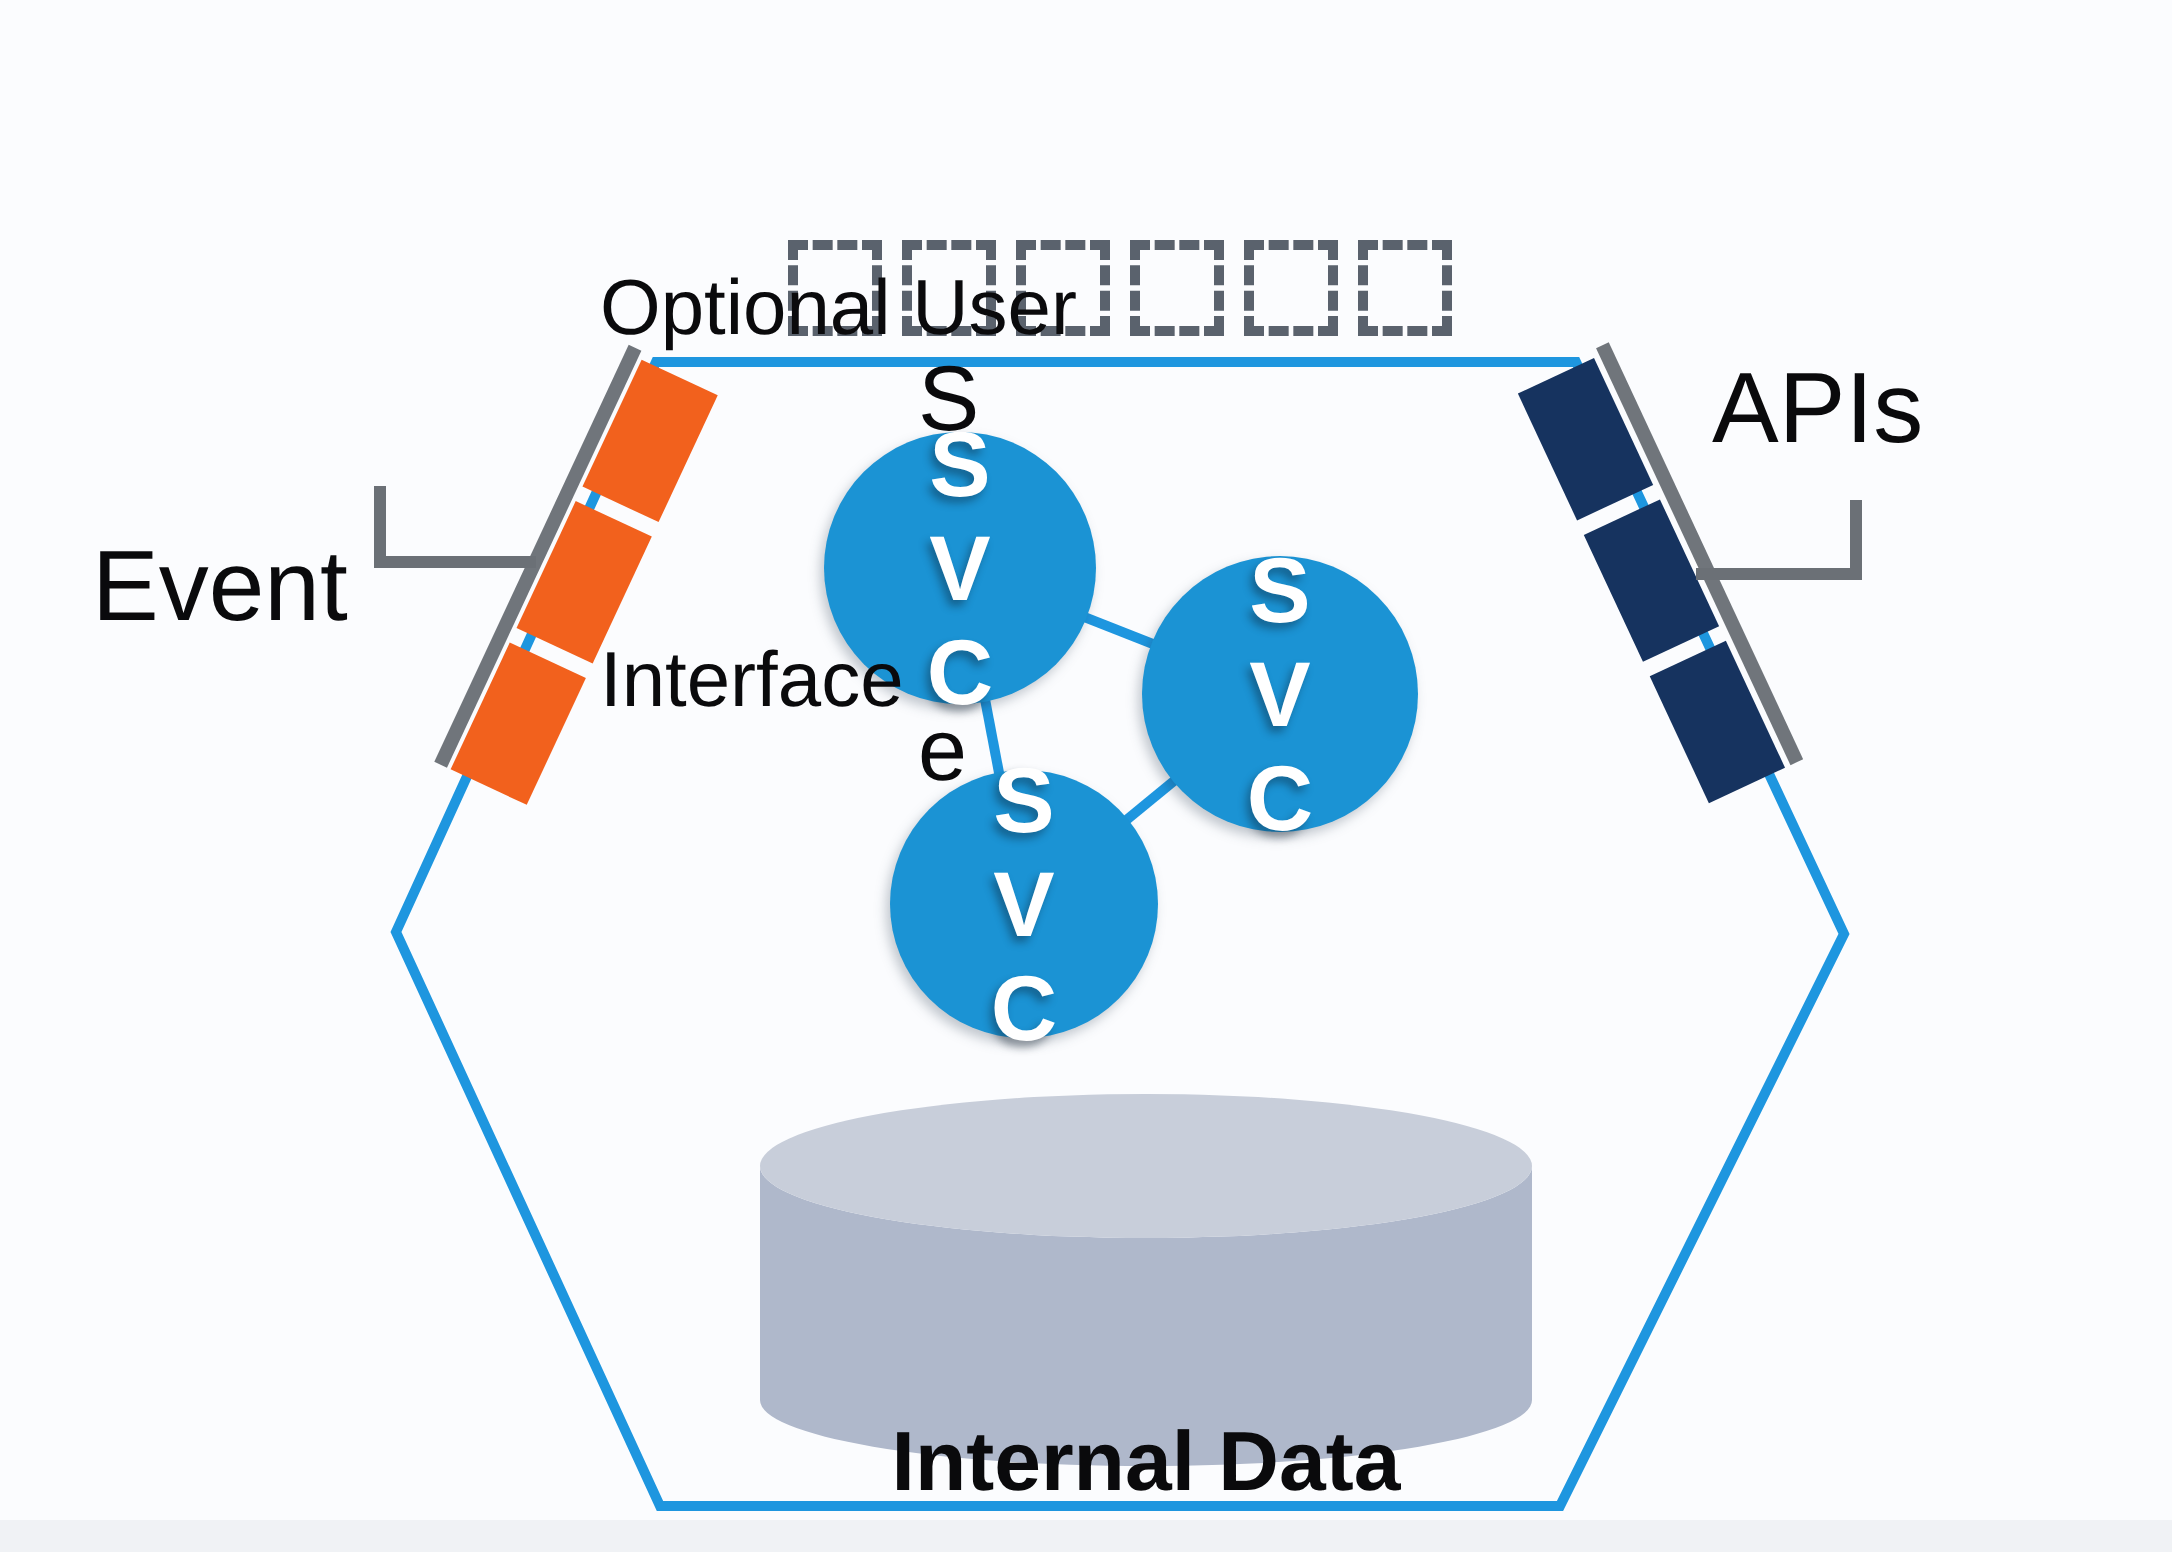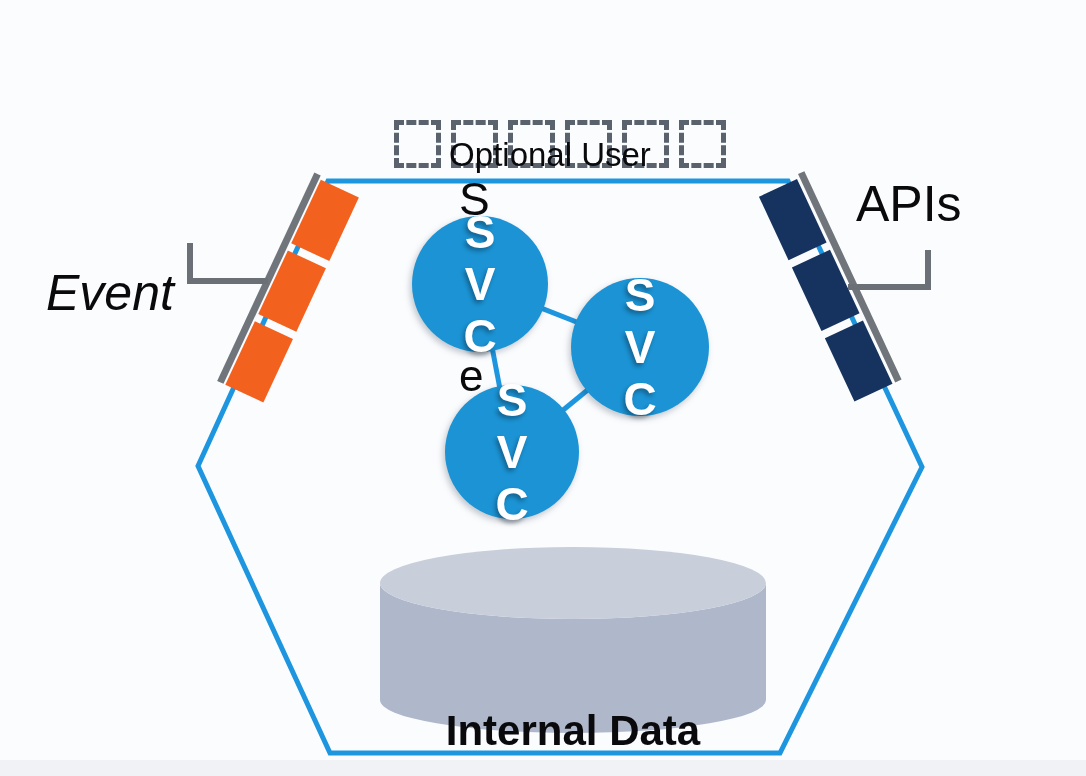--- a/index.html
+++ b/index.html
@@ -6,24 +6,24 @@
   .stage{
     position:relative;width:1086px;height:776px;overflow:hidden;
     background:#fbfcfe;
     font-family:"Liberation Sans", sans-serif;
     color:#0a0a0c;
   }
   .bottom-strip{position:absolute;left:0;top:760px;width:1086px;height:16px;background:#f0f2f5;}
   svg.layer{position:absolute;left:0;top:0;}
   .svc-circle{filter:drop-shadow(-2px 3px 3px rgba(20,40,60,0.25));}
   .label{position:absolute;white-space:pre;}
-  .title{left:300px;top:0px;width:500px;text-align:center;font-size:33px;line-height:62px;}
+  .title{left:300px;top:0px;width:500px;text-align:left;font-size:39px;line-height:62px;}
   .title span{display:block;}
   .event-label{left:46px;top:118px;font-size:50px;line-height:70px;}
-  .event-label span{display:block;font-style:italic;}
+  .event-label span{display:block;}
   .apis-label{left:856px;top:176px;font-size:50px;line-height:56px;}
   .ds-label{left:373px;top:606px;width:400px;text-align:center;font-size:42px;line-height:50px;}
   .ds-label span{display:block;font-weight:bold;}
   .ui-blocks{position:absolute;left:394px;top:120px;display:flex;gap:10px;}
   .ui-block{width:37px;height:38px;border:5px dashed #5a626d;}
   .svc-stack{
     position:absolute;display:flex;flex-direction:column;align-items:center;justify-content:center;
     color:#ffffff;font-weight:bold;font-size:46px;line-height:52px;
     text-shadow:-2px 3px 4px rgba(10,25,40,0.40);
   }
@@ -78,20 +78,21 @@
     <span class="ui-block"></span>
     <span class="ui-block"></span>
     <span class="ui-block"></span>
     <span class="ui-block"></span>
     <span class="ui-block"></span>
     <span class="ui-block"></span>
   </div>
 
   <div class="label title">
     <span>Optional User</span>
+    <span>Interface</span>
   </div>
 
   <div class="label event-label">
     <span>Event</span>
   </div>
 
   <div class="label apis-label">APIs</div>
 
   <div class="label ds-label">
     <span>Internal Data</span>

